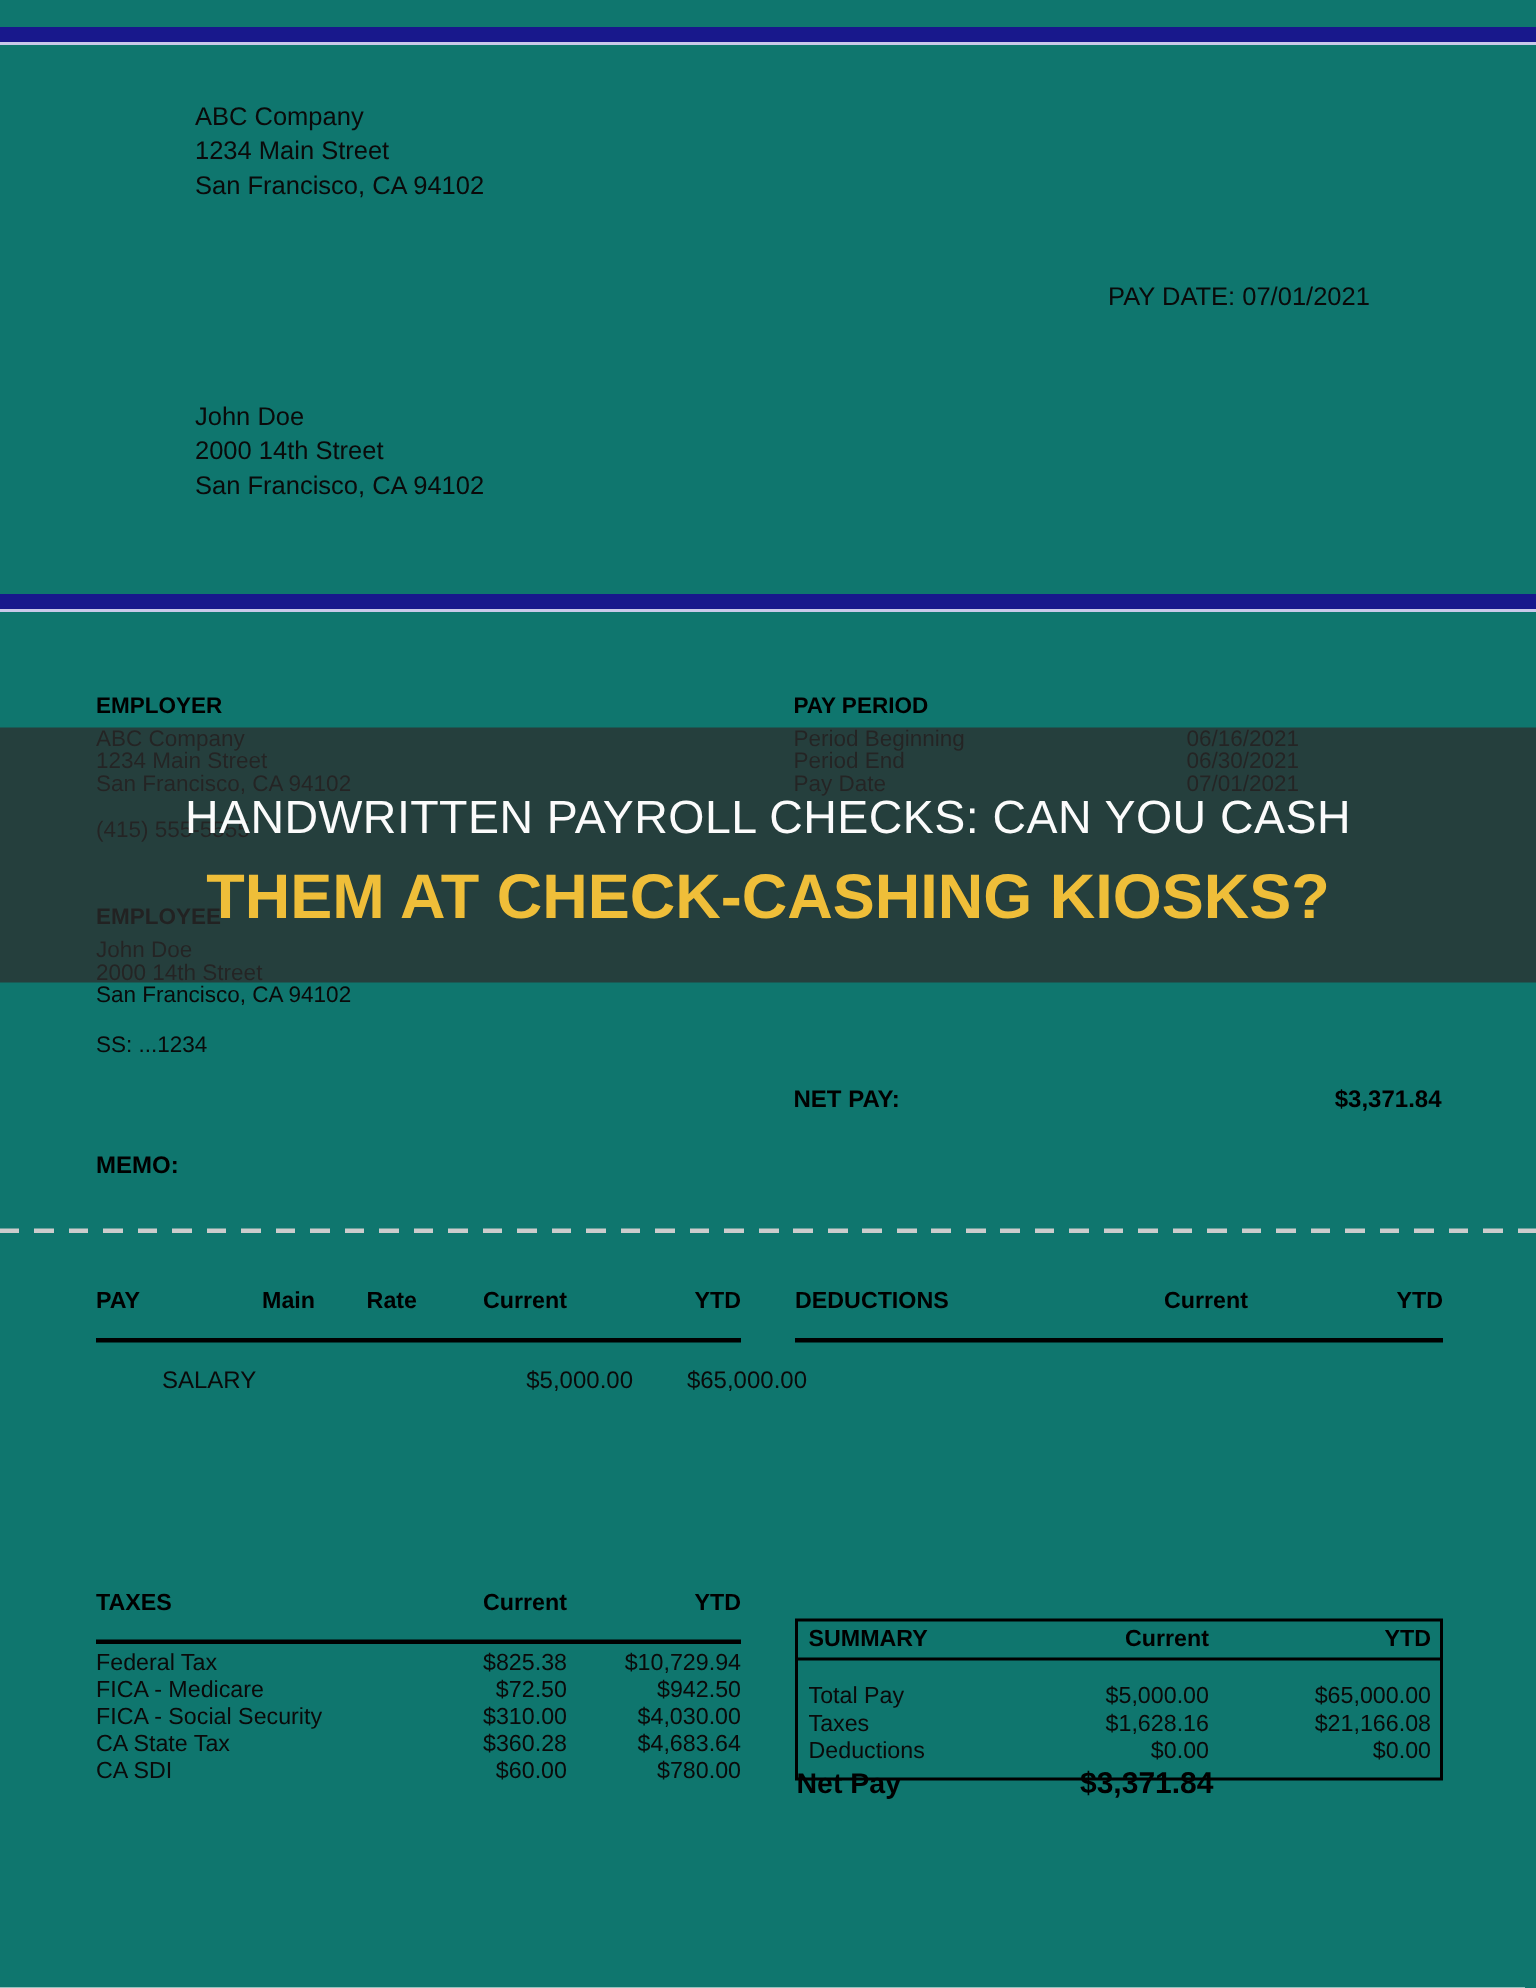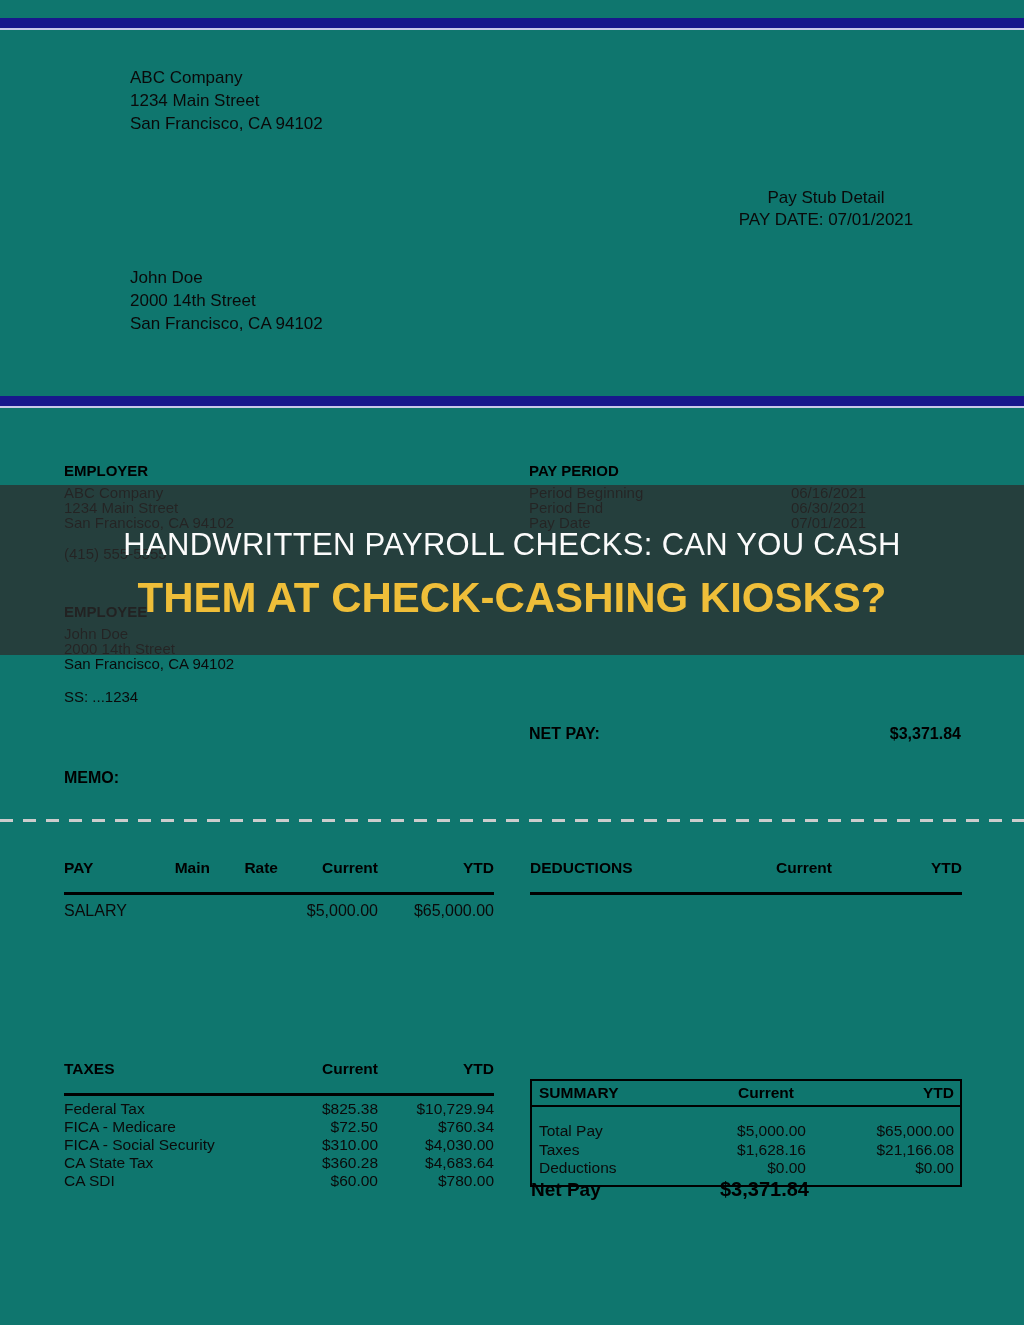--- a/index.html
+++ b/index.html
@@ -119,21 +119,21 @@
     font-weight: 700;
     padding-bottom: 15px;
     border-bottom: 3px solid #000;
     color: #000;
   }
   .tbl-row { display: grid; line-height: 18px; }
   .cell-r { text-align: right; }
 
   .pay-table { left: 64px; top: 859px; }
   .pay-table .tbl-header, .pay-table .tbl-row { grid-template-columns: 80px 66px 68px 100px 116px; }
-  .pay-table .tbl-row { padding-top: 7px; font-size: 16px; }
+  .pay-table .tbl-row { padding-top: 17px; font-size: 16px; margin-left: 44px; }
 
   .deductions-table { left: 530px; top: 859px; width: 432px; }
   .deductions-table .tbl-header { grid-template-columns: 150px 152px 130px; }
 
   .taxes-table { left: 64px; top: 1060px; }
   .taxes-table .tbl-header { grid-template-columns: 154px 160px 116px; }
   .taxes-table .tbl-body { padding-top: 4px; }
   .taxes-table .tbl-row { grid-template-columns: 154px 160px 116px; }
 
   
@@ -146,21 +146,20 @@
     font-size: 15.5px;
     color: #0a0a0a;
   }
   .summary-header {
     display: grid;
     grid-template-columns: 1fr 160px 148px;
     font-weight: 700;
     color: #000;
     padding: 3px 6px 3px 7px;
     border-bottom: 2px solid #000;
-    gap: 12px;
   }
   .summary-body { padding: 15px 6px 7px 7px; }
   .summary-body .tbl-row { grid-template-columns: 1fr 160px 148px; line-height: 18.5px; }
 
   .netpay-final { position: absolute; left: 531px; top: 1178px; width: 432px; height: 26px; }
   .netpay-final-label { position: absolute; left: 0; top: 1px; font-weight: 700; font-size: 19px; color: #000; }
   .netpay-final-value { position: absolute; left: 189px; top: 0; font-weight: 700; font-size: 20px; color: #000; }
 </style>
 </head>
 <body>
@@ -169,21 +168,20 @@
 
   <div class="navy-bar bar-top"></div>
 
   <div class="addr-block company-block">
     <div>ABC Company</div>
     <div>1234 Main Street</div>
     <div>San Francisco, CA 94102</div>
   </div>
 
   <div class="paystub-detail">
-    <div>Pay Stub Detail</div>
     <div>PAY DATE: 07/01/2021</div>
   </div>
 
   <div class="addr-block recipient-block">
     <div>John Doe</div>
     <div>2000 14th Street</div>
     <div>San Francisco, CA 94102</div>
   </div>
 
   <div class="navy-bar bar-mid"></div>
@@ -272,21 +270,21 @@
     </div>
     <div class="tbl-body">
       <div class="tbl-row">
         <span>Federal Tax</span>
         <span class="cell-r">$825.38</span>
         <span class="cell-r">$10,729.94</span>
       </div>
       <div class="tbl-row">
         <span>FICA - Medicare</span>
         <span class="cell-r">$72.50</span>
-        <span class="cell-r">$760.34</span>
+        <span class="cell-r">$942.50</span>
       </div>
       <div class="tbl-row">
         <span>FICA - Social Security</span>
         <span class="cell-r">$310.00</span>
         <span class="cell-r">$4,030.00</span>
       </div>
       <div class="tbl-row">
         <span>CA State Tax</span>
         <span class="cell-r">$360.28</span>
         <span class="cell-r">$4,683.64</span>

